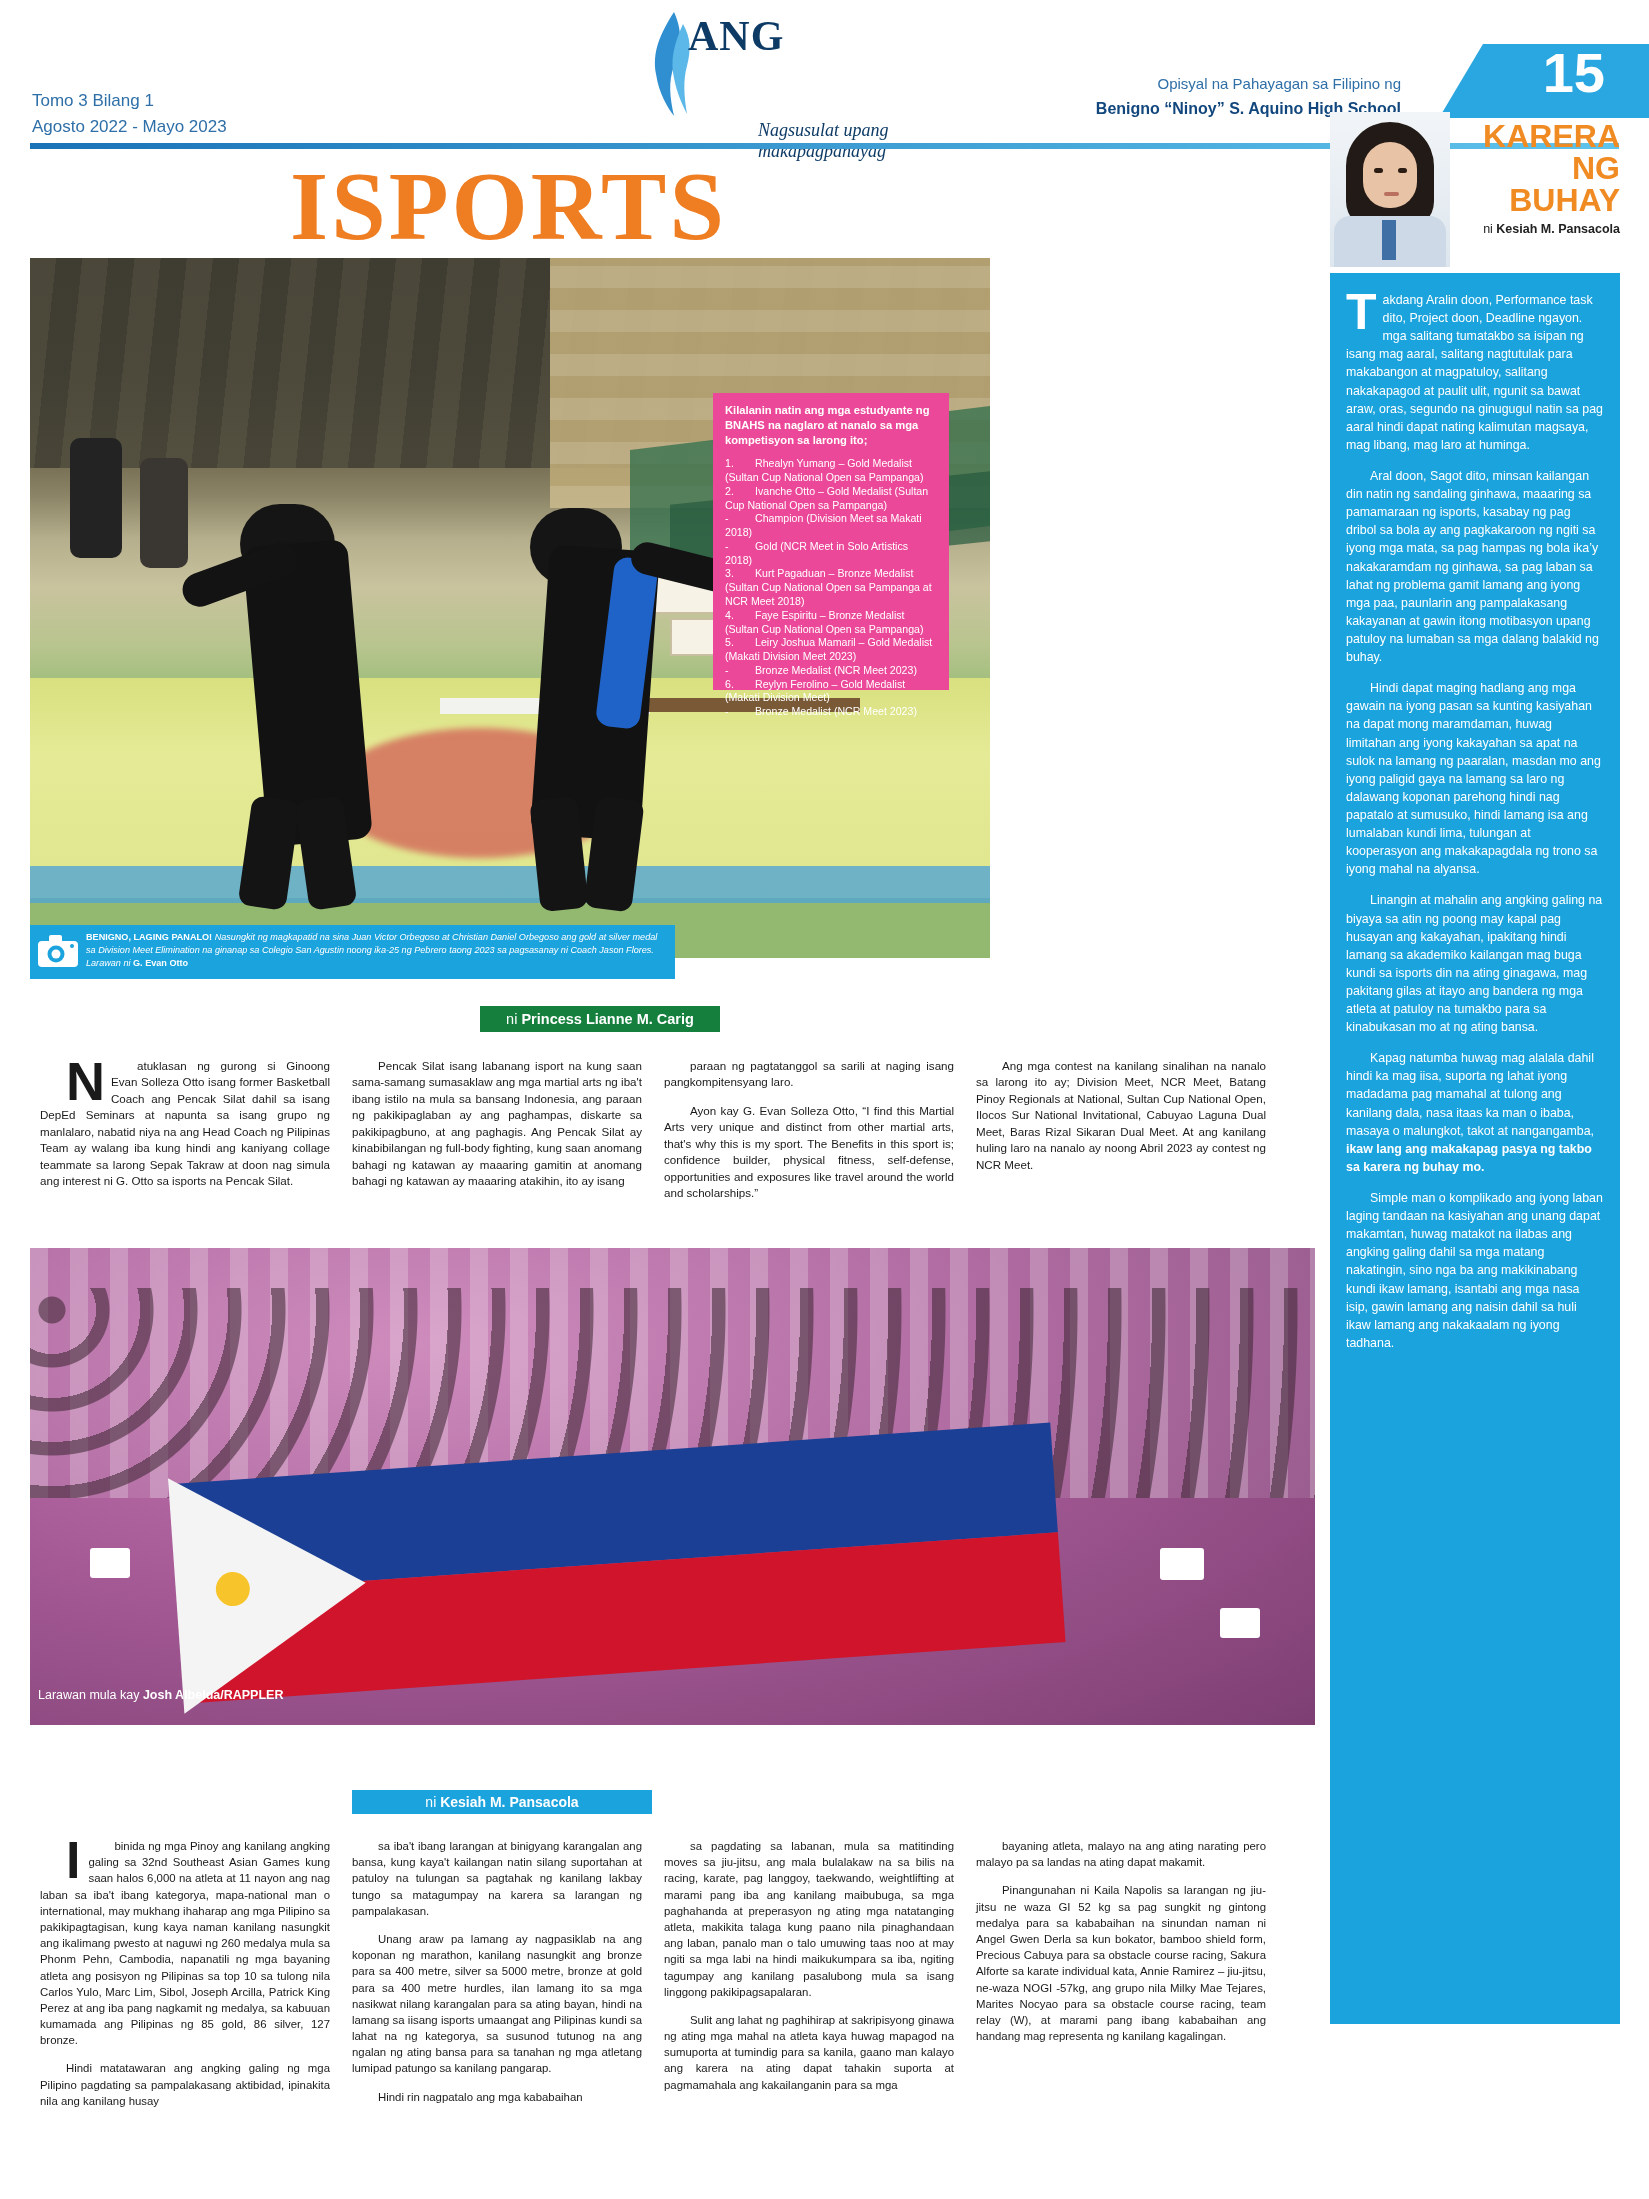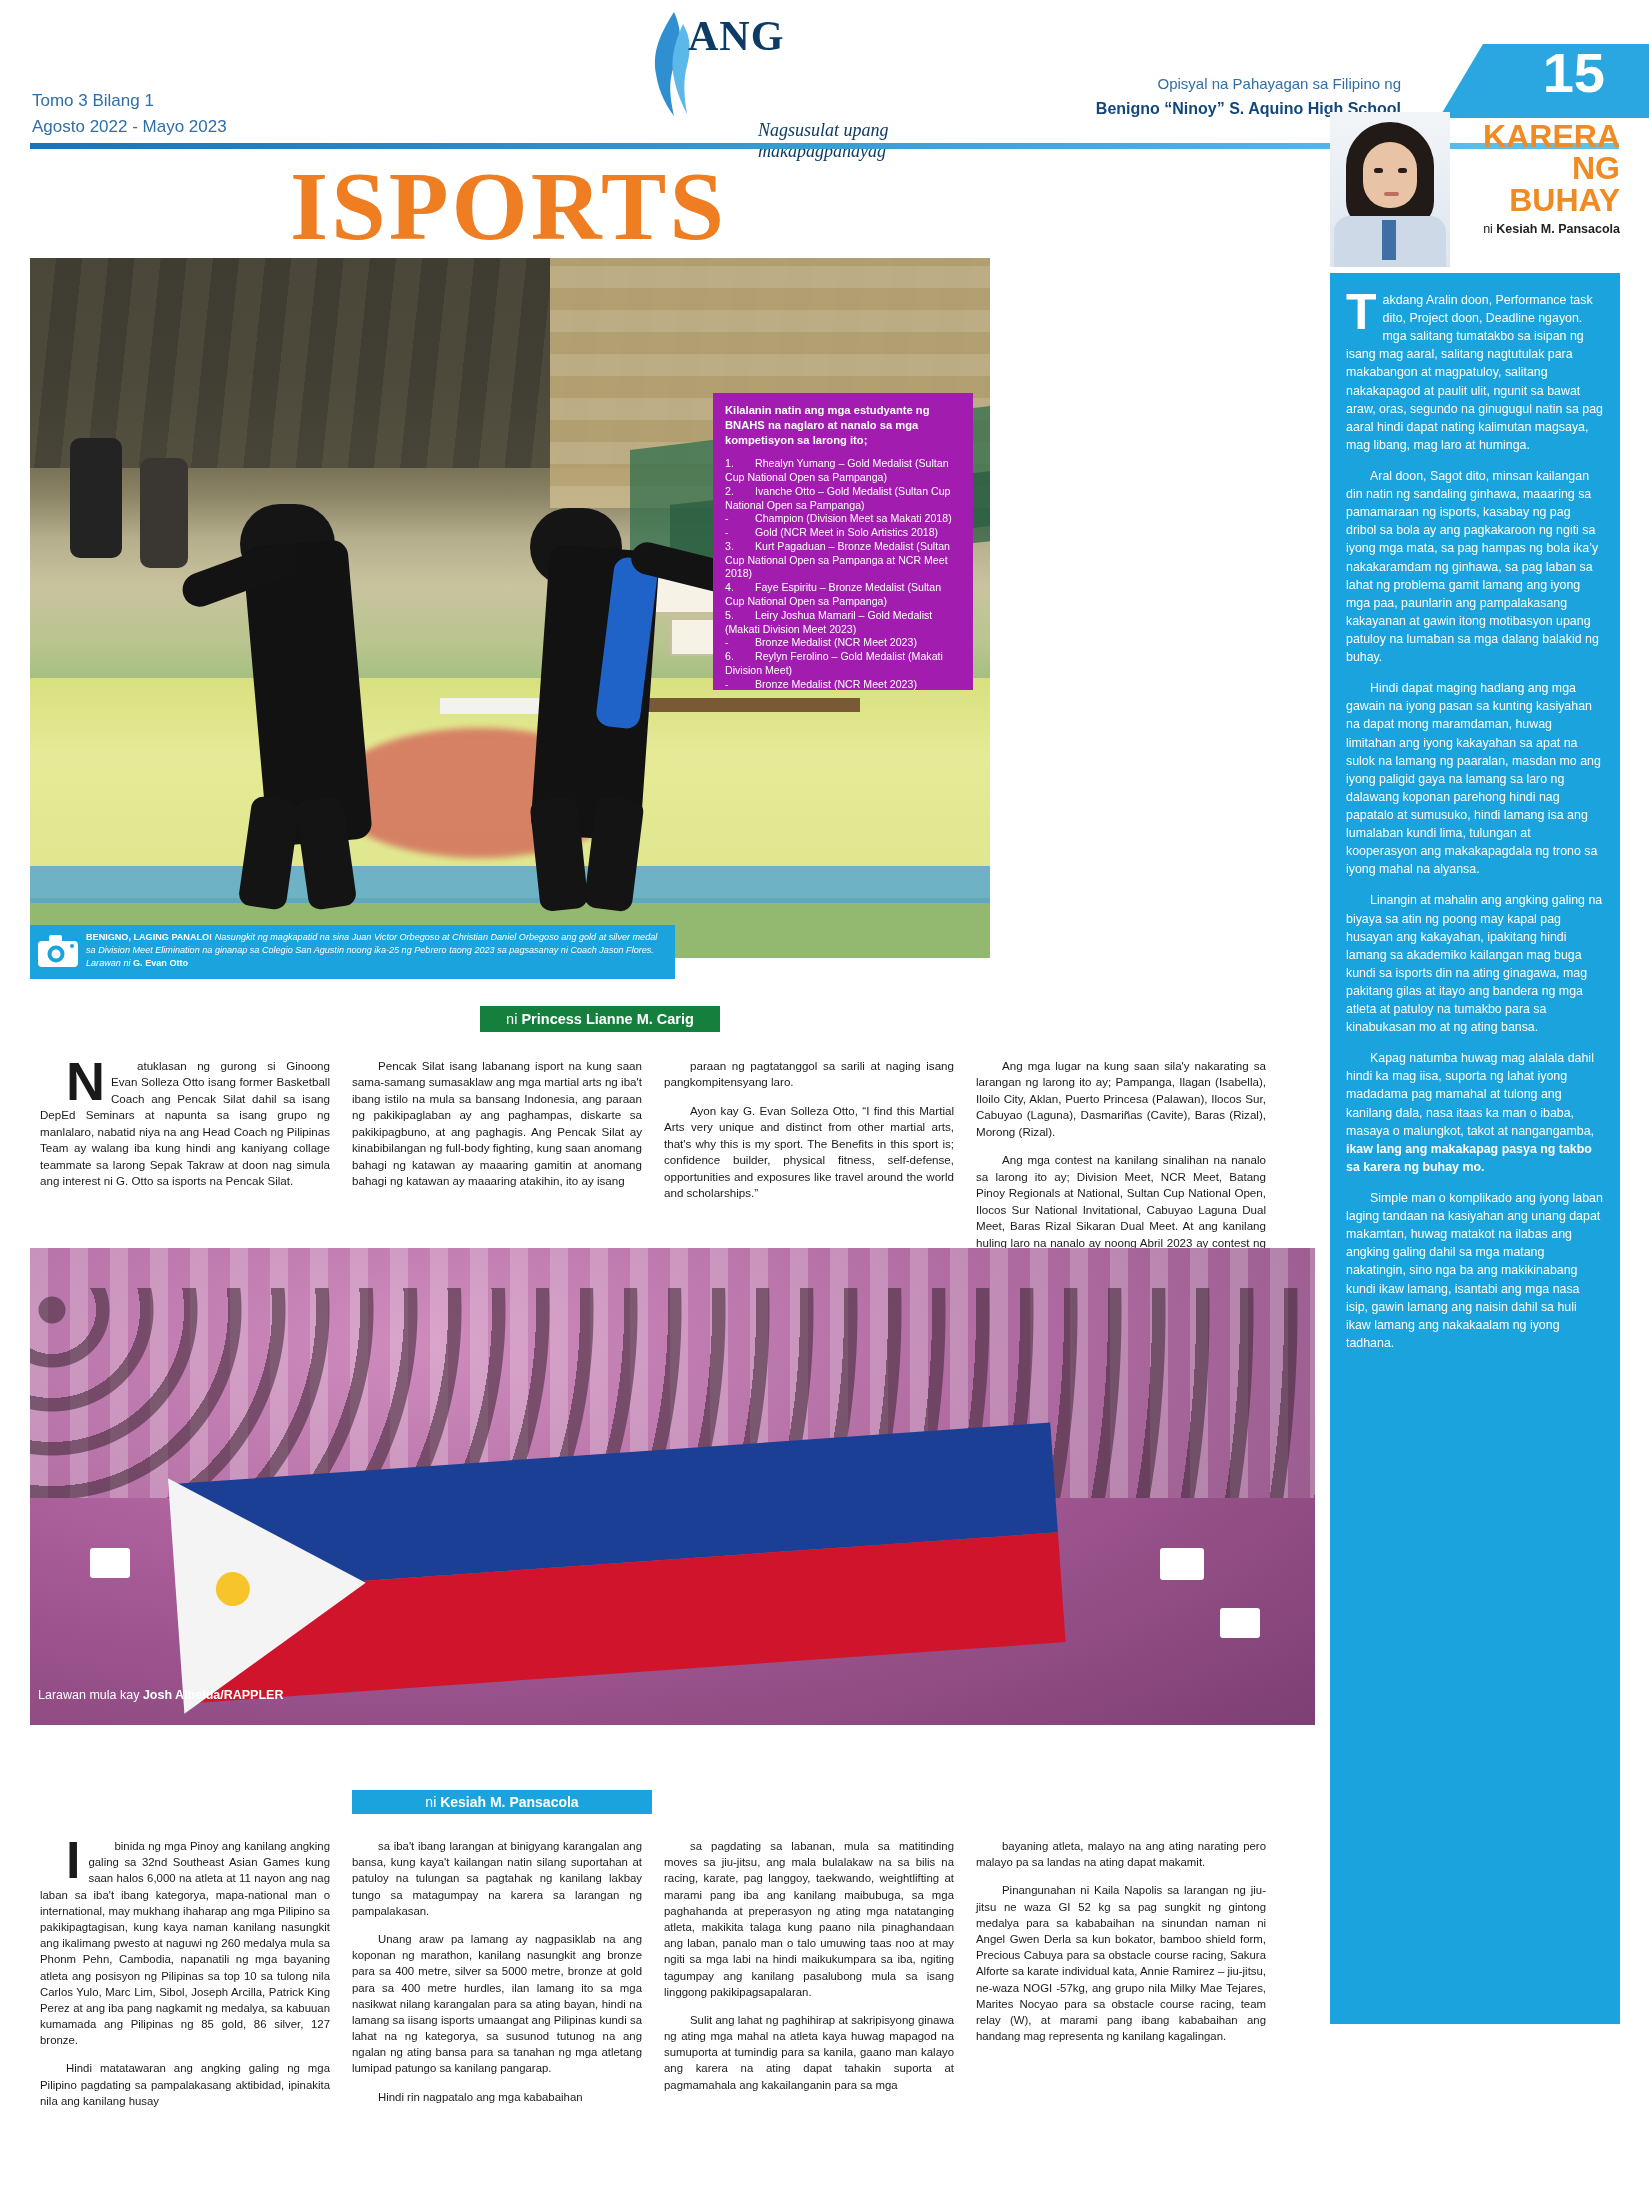--- a/index.html
+++ b/index.html
@@ -65,22 +65,22 @@
   .f2leg{position:absolute;left:505px;top:540px;width:48px;height:112px;background:#141414;border-radius:12px;transform:rotate(-6deg);}
   .f2leg2{position:absolute;left:560px;top:540px;width:48px;height:112px;background:#141414;border-radius:12px;transform:rotate(7deg);}
   .tbl{position:absolute;left:410px;top:440px;width:210px;height:16px;background:#f2f2ee;}
   .tbl2{position:absolute;left:600px;top:440px;width:230px;height:14px;background:#7a5a36;}
   .specA{position:absolute;left:40px;top:180px;width:52px;height:120px;background:#242323;border-radius:10px;}
   .specB{position:absolute;left:110px;top:200px;width:48px;height:110px;background:#3a3632;border-radius:10px;}
   .signbox{position:absolute;left:620px;top:300px;width:120px;height:52px;background:#f6f3e6;border:2px solid #c8bfa2;}
   .signbox2{position:absolute;left:640px;top:360px;width:110px;height:34px;background:#f6f3e6;border:2px solid #c8bfa2;}
 
   
-  .callout{position:absolute;left:713px;top:393px;width:260px;height:297px;
-     background:#a21caf;color:#fff;padding:10px 12px 8px 12px;box-sizing:border-box;}
+  .callout{position:absolute;left:713px;top:393px;width:236px;height:297px;
+     background:#ec4899;color:#fff;padding:10px 12px 8px 12px;box-sizing:border-box;}
   .callout .head{font-weight:bold;font-size:11.2px;line-height:1.32;}
   .callout ul{list-style:none;margin:10px 0 0 0;padding:0;font-size:10.6px;line-height:1.3;}
   .callout li{margin:0;}
   .callout li .num{display:inline-block;width:30px;}
 
   
   .cap1{position:absolute;left:30px;top:925px;width:645px;height:54px;background:#1ba3dd;color:#fff;}
   .cap1 .camico{position:absolute;left:8px;top:10px;width:40px;height:32px;}
   .cap1 .captxt{position:absolute;left:56px;top:6px;width:580px;font-size:9.1px;line-height:1.42;font-style:italic;}
   .cap1 .captxt b{font-style:normal;}
@@ -246,21 +246,20 @@
       <p><span class="dropcapN">N</span><span>atuklasan ng gurong si Ginoong Evan Solleza Otto isang former Basketball Coach ang Pencak Silat dahil sa isang DepEd Seminars at napunta sa isang grupo ng manlalaro, nabatid niya na ang Head Coach ng Pilipinas Team ay walang iba kung hindi ang kaniyang collage teammate sa larong Sepak Takraw at doon nag simula ang interest ni G. Otto sa isports na Pencak Silat.</span></p>
     </div>
     <div class="col">
       <p>Pencak Silat isang labanang isport na kung saan sama-samang sumasaklaw ang mga martial arts ng iba't ibang istilo na mula sa bansang Indonesia, ang paraan ng pakikipaglaban ay ang paghampas, diskarte sa pakikipagbuno, at ang paghagis. Ang Pencak Silat ay kinabibilangan ng full-body fighting, kung saan anomang bahagi ng katawan ay maaaring gamitin at anomang bahagi ng katawan ay maaaring atakihin, ito ay isang</p>
     </div>
     <div class="col">
       <p>paraan ng pagtatanggol sa sarili at naging isang pangkompitensyang laro.</p>
       <p>Ayon kay G. Evan Solleza Otto, “I find this Martial Arts very unique and distinct from other martial arts, that's why this is my sport. The Benefits in this sport is; confidence builder, physical fitness, self-defense, opportunities and exposures like travel around the world and scholarships.”</p>
     </div>
     <div class="col">
-      <p>Ang mga lugar na kung saan sila'y nakarating sa larangan ng larong ito ay; Pampanga, Ilagan (Isabella), Iloilo City, Aklan, Puerto Princesa (Palawan), Ilocos Sur, Cabuyao (Laguna), Dasmariñas (Cavite), Baras (Rizal), Morong (Rizal).</p>
       <p>Ang mga contest na kanilang sinalihan na nanalo sa larong ito ay; Division Meet, NCR Meet, Batang Pinoy Regionals at National, Sultan Cup National Open, Ilocos Sur National Invitational, Cabuyao Laguna Dual Meet, Baras Rizal Sikaran Dual Meet. At ang kanilang huling laro na nanalo ay noong Abril 2023 ay contest ng NCR Meet.</p>
     </div>
   </div>
 
   <div class="photo2">
     <div class="ph2bg"></div>
     <div class="ph2crowd"></div>
     <div class="ph2heads"></div>
     <div class="ph2flagbig">
       <div class="fl-blue"></div>

